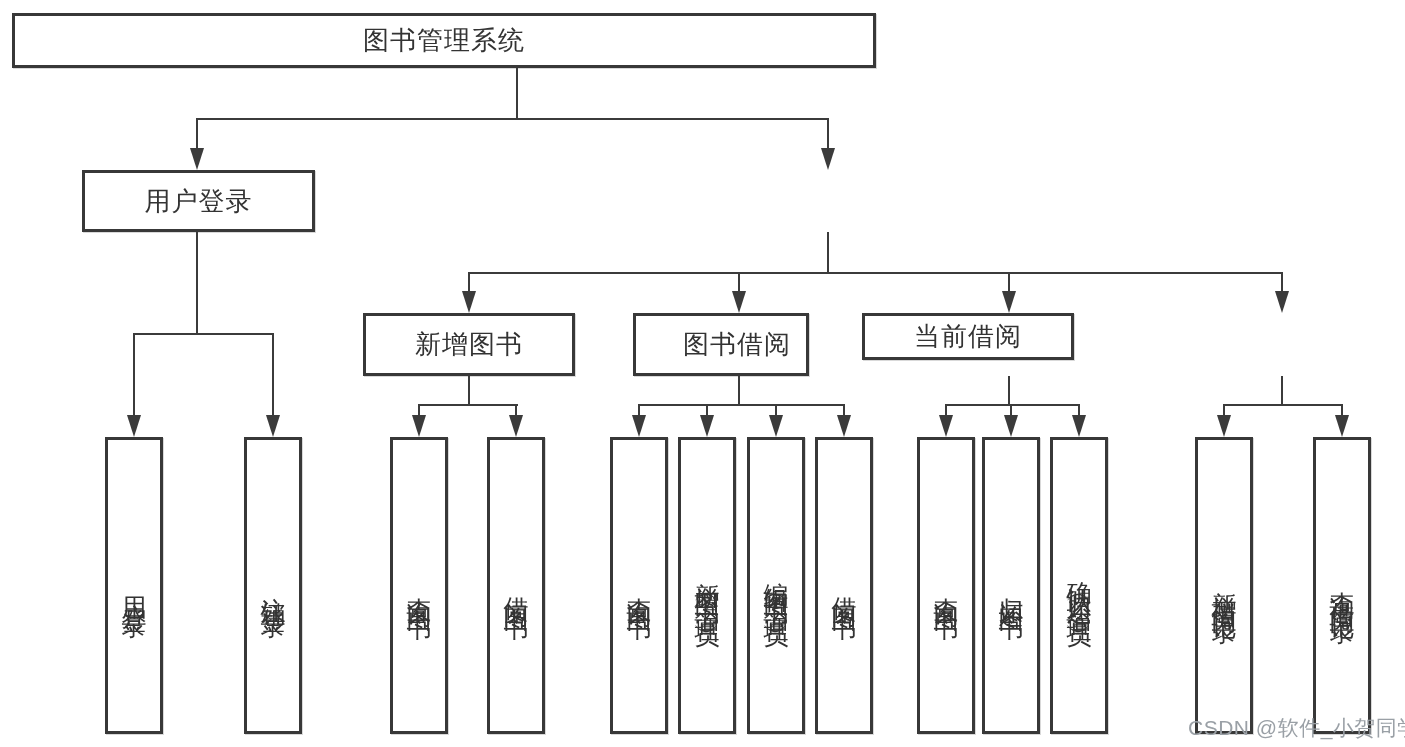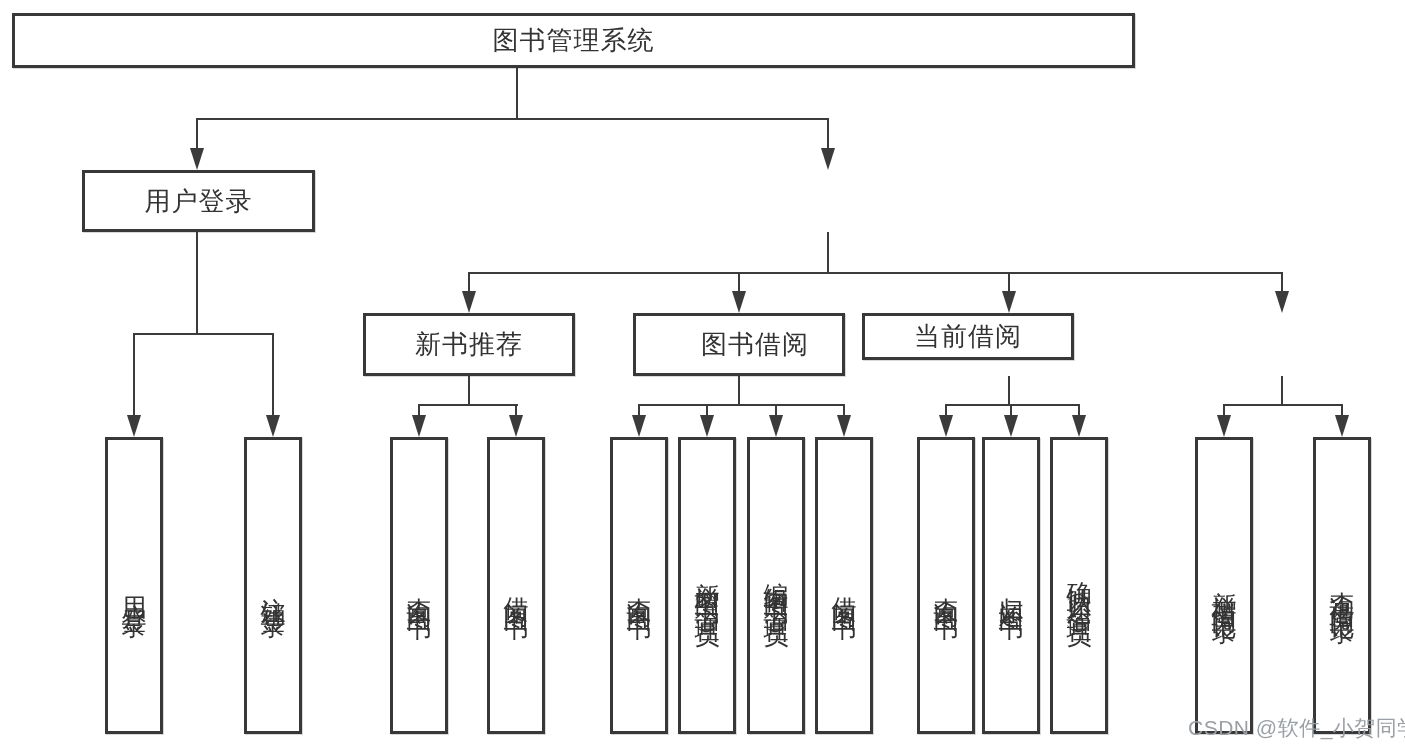--- a/index.html
+++ b/index.html
@@ -68,21 +68,21 @@
     color: #9aa0a6;
     letter-spacing: 0.5px;
     white-space: nowrap;
   }
 </style>
 </head>
 <body>
 
 <div class="canvas">
 
-  <div class="hbox" style="left:12px; top:13px; width:1123px; height:55px;align-items:center;">
+  <div class="hbox" style="left:12px; top:13px; width:864px; height:55px;align-items:center;">
     <span>图书管理系统</span>
   </div>
 
   <div class="vl" style="left:516px; top:68px; height:52px;"></div>
   <div class="hl" style="left:197px; top:118px; width:632px;"></div>
   <div class="vl" style="left:196px; top:118px; height:32px;"></div>
   <div class="arrow" style="left:190px; top:148px;"></div>
   <div class="vl" style="left:827px; top:118px; height:32px;"></div>
   <div class="arrow" style="left:821px; top:148px;"></div>
 
@@ -102,23 +102,23 @@
   <div class="vl" style="left:468px; top:272px; height:21px;"></div>
   <div class="arrow" style="left:462px; top:291px;"></div>
   <div class="vl" style="left:738px; top:272px; height:21px;"></div>
   <div class="arrow" style="left:732px; top:291px;"></div>
   <div class="vl" style="left:1008px; top:272px; height:21px;"></div>
   <div class="arrow" style="left:1002px; top:291px;"></div>
   <div class="vl" style="left:1281px; top:272px; height:21px;"></div>
   <div class="arrow" style="left:1275px; top:291px;"></div>
 
   <div class="hbox" style="left:363px; top:313px; width:212px; height:63px;">
-    <span>新书推荐</span>
-  </div>
-  <div class="hbox" style="left:633px; top:313px; width:212px; height:63px;padding-left:32px;">
+    <span>新增图书</span>
+  </div>
+  <div class="hbox" style="left:633px; top:313px; width:176px; height:63px;padding-left:32px;">
     <span>图书借阅</span>
   </div>
   <div class="hbox" style="left:862px; top:313px; width:212px; height:47px;">
     <span>当前借阅</span>
   </div>
 
   <div class="vl" style="left:468px; top:376px; height:30px;"></div>
   <div class="hl" style="left:418px; top:404px; width:100px;"></div>
   <div class="vl" style="left:418px; top:404px; height:13px;"></div>
   <div class="arrow" style="left:412px; top:415px;"></div>

